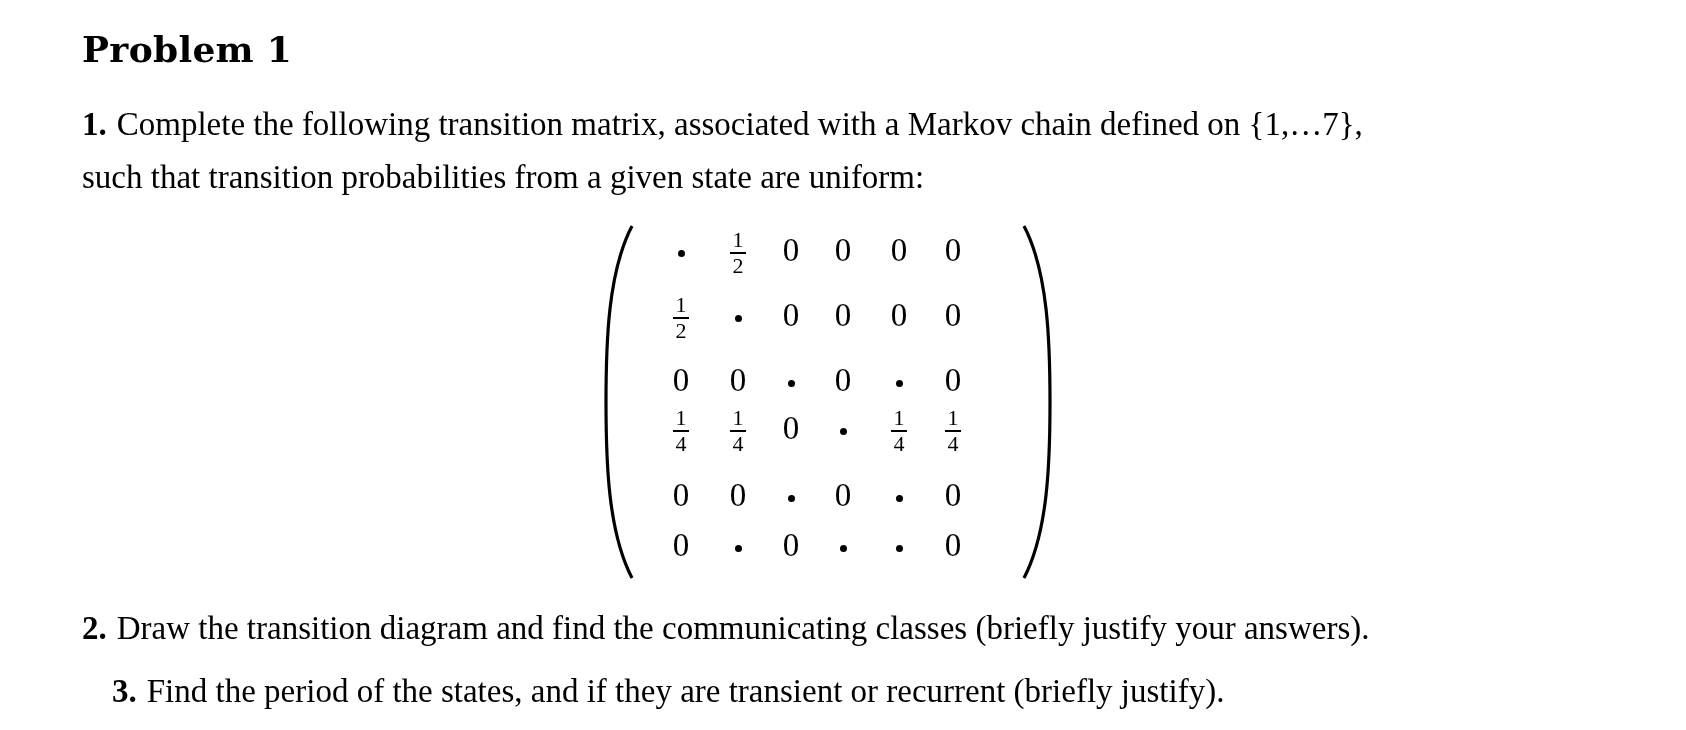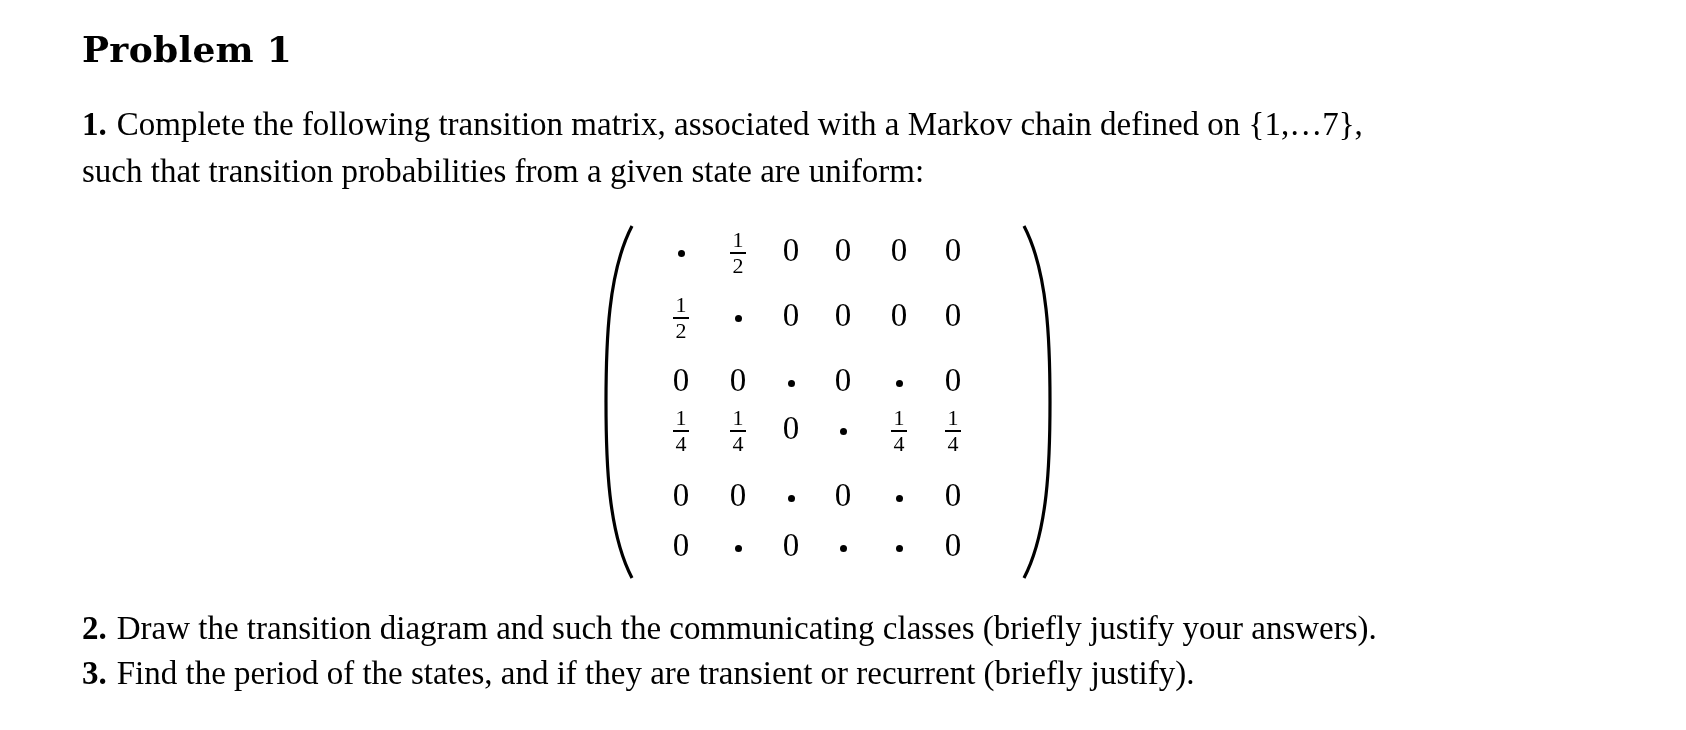--- a/index.html
+++ b/index.html
@@ -37,23 +37,23 @@
       font-size: 33px;
       line-height: 46px;
       white-space: nowrap;
       font-family: "Liberation Serif", "DejaVu Serif", serif;
     }
     .para .num {
       font-weight: bold;
       margin-right: 10px;
     }
     .p1 { top: 101px; }
-    .p1b { top: 148px; }
+    .p1b { top: 154px; }
     .p2 { top: 605px; }
-    .p3 { top: 650px; }
+    .p3 { top: 668px; margin-left: 30px; }
 
     .matrix-wrap {
       position: absolute;
       left: 598px;
       top: 222px;
       width: 460px;
       height: 360px;
     }
     .paren {
       position: absolute;
@@ -102,21 +102,21 @@
   <div class="heading">Problem 1</div>
 
   <div class="para p1">
     <span class="num">1.</span><span>Complete the following transition matrix, associated with a Markov chain defined on {1,…7},</span>
   </div>
   <div class="para p1b">
     <span>such that transition probabilities from a given state are uniform:</span>
   </div>
 
   <div class="para p2">
-    <span class="num">2.</span><span>Draw the transition diagram and such the communicating classes (briefly justify your answers).</span>
+    <span class="num">2.</span><span>Draw the transition diagram and find the communicating classes (briefly justify your answers).</span>
   </div>
 
   <div class="para p3">
     <span class="num">3.</span><span>Find the period of the states, and if they are transient or recurrent (briefly justify).</span>
   </div>
 </div>
 
 <div class="matrix-wrap">
   <div class="paren left">
     <svg viewBox="0 0 40 360" preserveAspectRatio="none">

